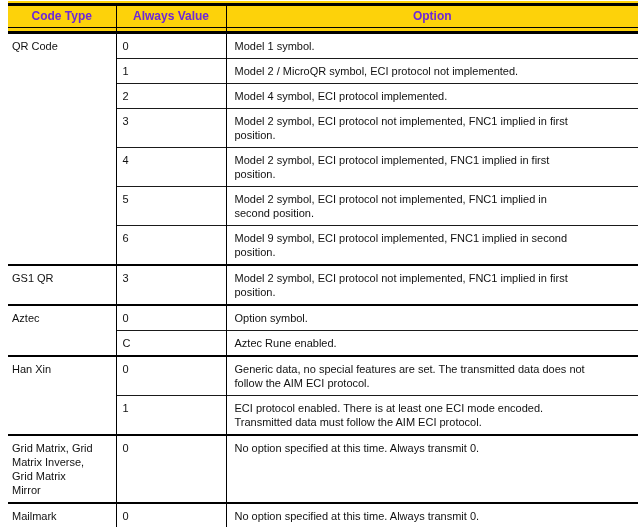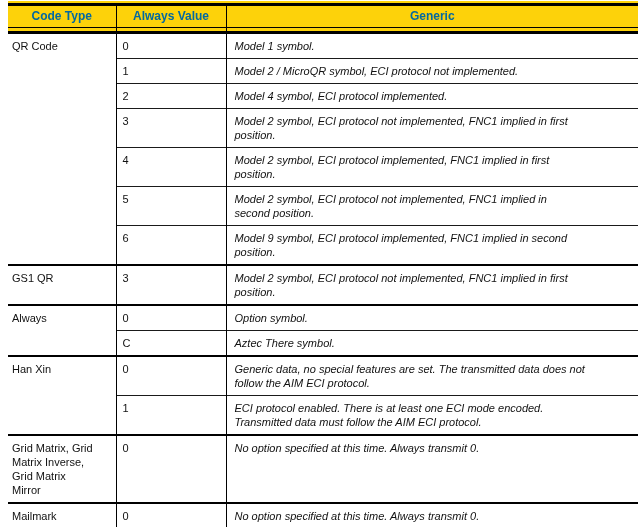--- a/index.html
+++ b/index.html
@@ -18,34 +18,34 @@
   td, th { vertical-align: top; }
 
   
   tr.strip-top td {
     height: 2px; padding: 0; background: var(--yellow);
     border-bottom: 3px solid var(--line);
   }
   
   tr.head th {
     background: var(--yellow); font-size: 12px; font-weight: bold;
-    text-align: center; padding: 3px 2px 4px; line-height: 14px; color: #0369a1;
+    text-align: center; padding: 3px 2px 4px; line-height: 14px; color: #6d28d9;
   }
   tr.head th.divided, td.divided { border-left: 1.5px solid var(--line); }
   
   tr.strip-bot td {
     height: 3px; padding: 0; background: var(--yellow);
     border-top: 1px solid var(--line);
     border-bottom: 3px solid var(--line);
   }
 
   tbody td { font-size: 11px; line-height: 14px; }
   td.ct  { font-weight: normal; padding: 5px 2px 5px 4px; white-space: pre-line; }
   td.val { padding: 5px 4px 5px 6px; border-left: 1.5px solid var(--line); }
-  td.opt { padding: 5px 10px 5px 8px; border-left: 1.5px solid var(--line); white-space: pre-line; font-style: italic; }
+  td.opt { padding: 5px 10px 5px 8px; border-left: 1.5px solid var(--line); white-space: pre-line; }
 
   
   tr.sub td { border-top: 1px solid #1a1a1a; }
   
   tr.group td { border-top: 2px solid var(--line); margin-top: 36px; }
   
   tr.last td { border-bottom: 3px solid var(--line); padding-bottom: 7px; }
 </style>
 </head>
 <body>
@@ -59,21 +59,21 @@
       </colgroup>
     <thead>
       <tr class="strip-top">
         <td></td>
         <td></td>
         <td></td>
       </tr>
       <tr class="head">
         <th>Code Type</th>
         <th class="divided">Always Value</th>
-        <th class="divided">Generic</th>
+        <th class="divided">Option</th>
       </tr>
       <tr class="strip-bot">
         <td></td>
         <td class="divided"></td>
         <td class="divided"></td>
       </tr>
     </thead>
     <tbody>
 
       <tr>
@@ -111,27 +111,27 @@
       </tr>
 
       <tr class="group">
         <td class="ct">GS1 QR</td>
         <td class="val">3</td>
         <td class="opt">Model 2 symbol, ECI protocol not implemented, FNC1 implied in first
 position.</td>
       </tr>
 
       <tr class="group">
-        <td class="ct" rowspan="2">Always</td>
+        <td class="ct" rowspan="2">Aztec</td>
         <td class="val">0</td>
         <td class="opt">Option symbol.</td>
       </tr>
       <tr class="sub">
         <td class="val">C</td>
-        <td class="opt">Aztec There symbol.</td>
+        <td class="opt">Aztec Rune enabled.</td>
       </tr>
 
       <tr class="group">
         <td class="ct" rowspan="2">Han Xin</td>
         <td class="val">0</td>
         <td class="opt">Generic data, no special features are set. The transmitted data does not
 follow the AIM ECI protocol.</td>
       </tr>
       <tr class="sub">
         <td class="val">1</td>

